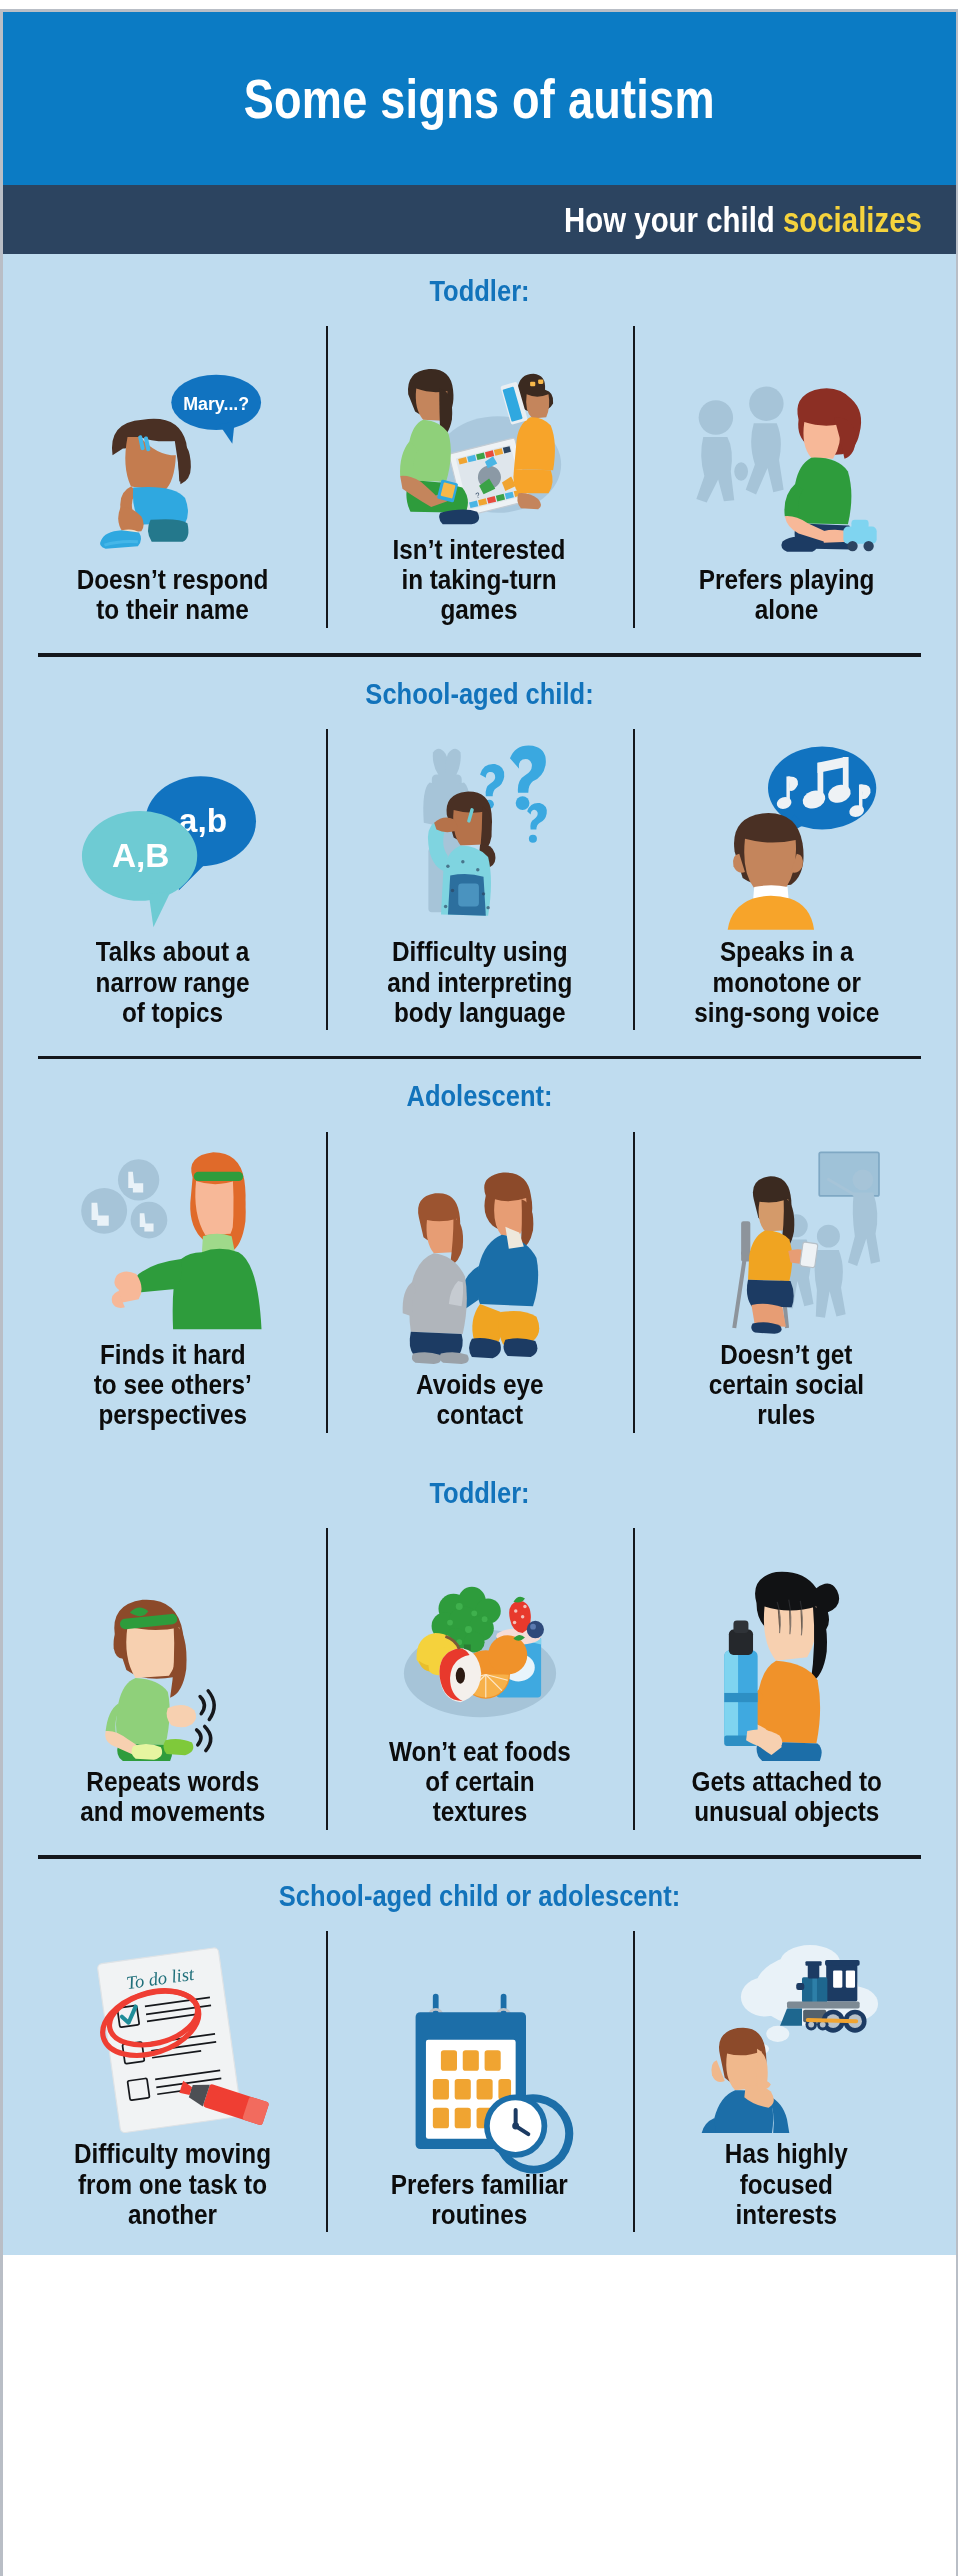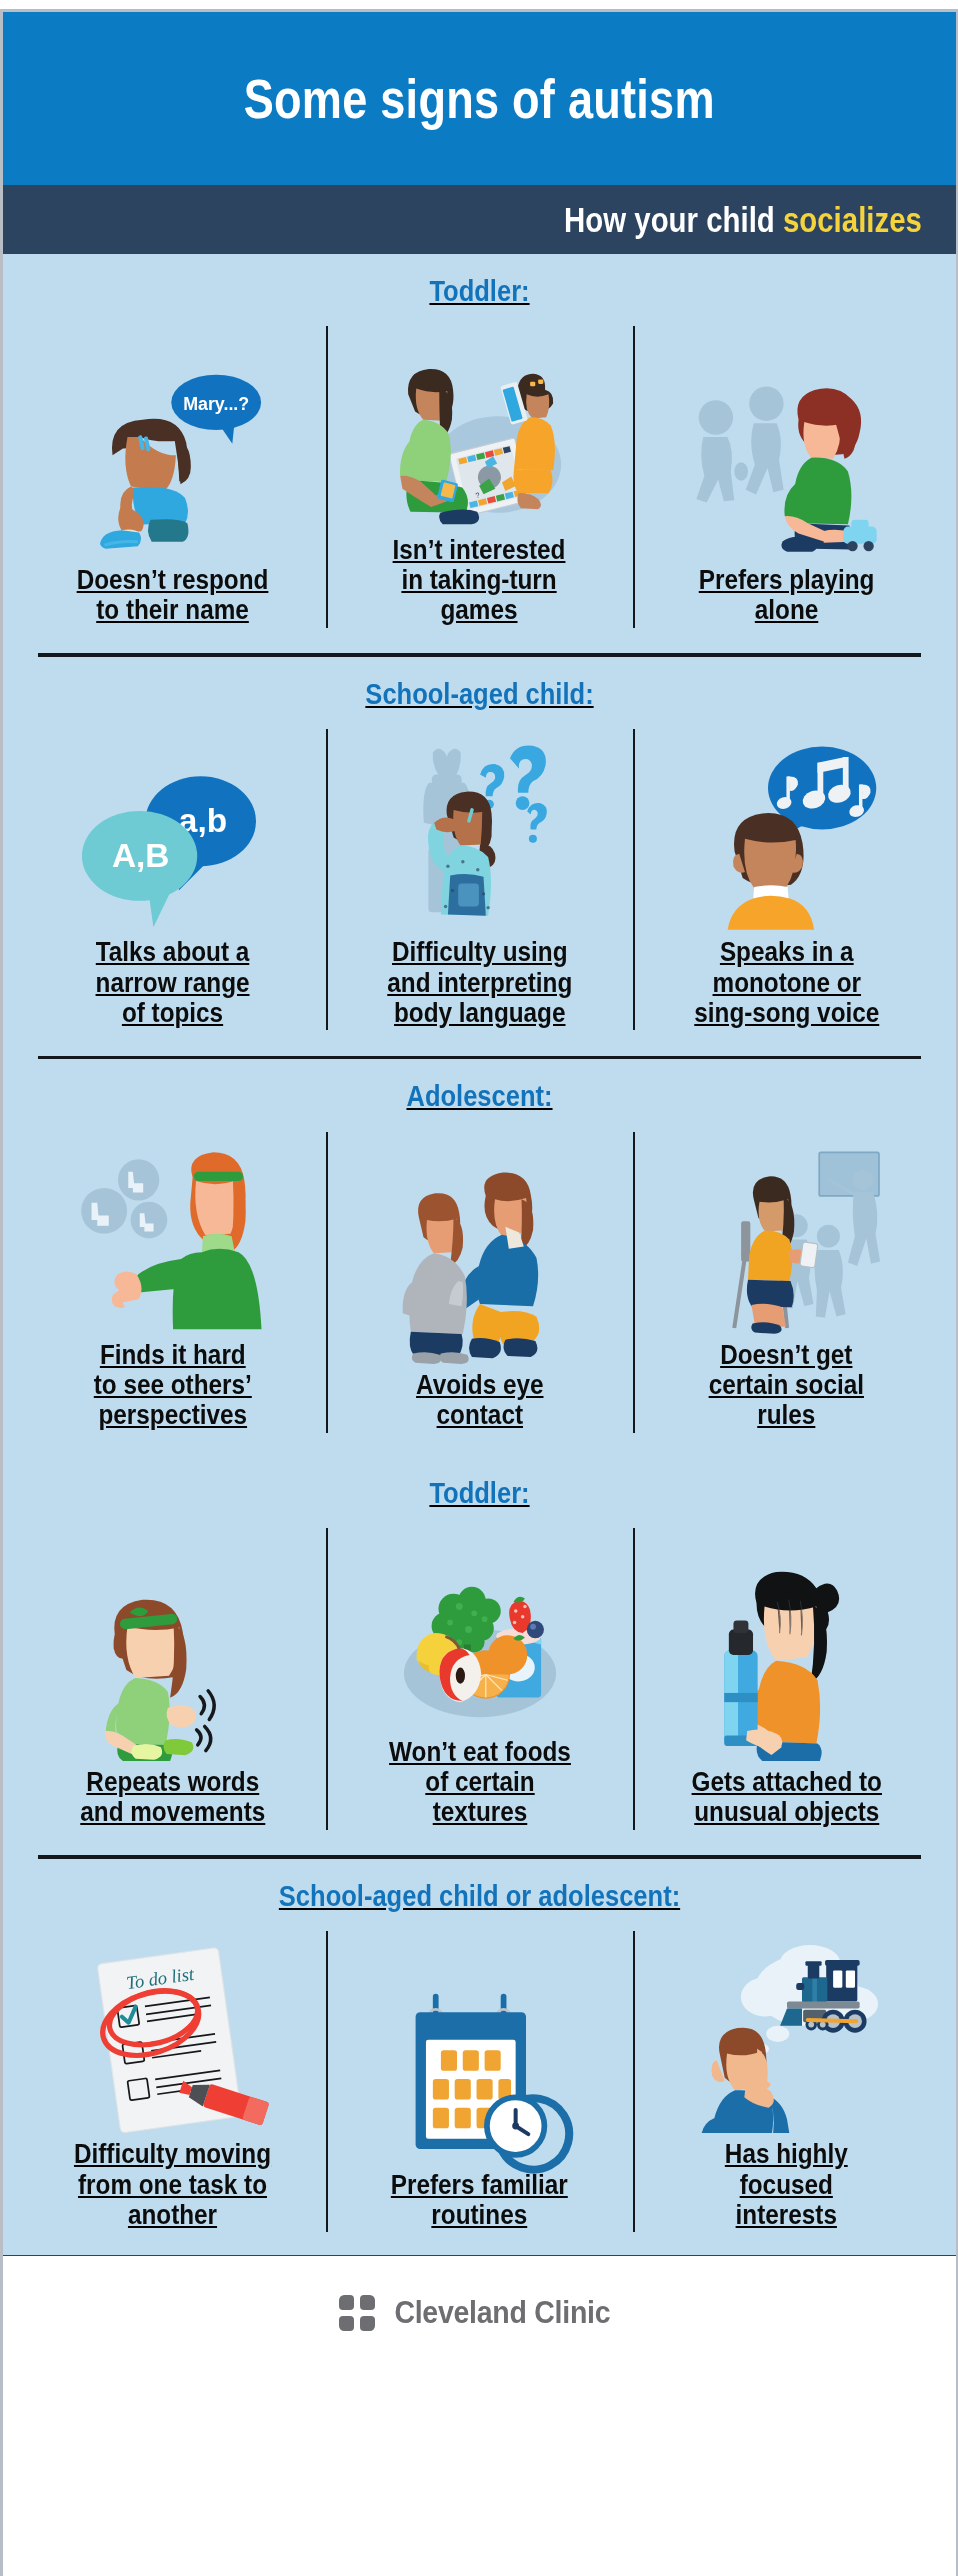--- a/index.html
+++ b/index.html
@@ -49,21 +49,21 @@
     font-size:35px;
     font-weight:bold;
     color:#ffffff;
     transform:scaleX(.84);
     transform-origin:center;
     white-space:nowrap;
   }
   .section-band .st .hl { color:#f5d33d; }
 
   
-  .panel { background:#bfdcef; padding:0 0 0 0;text-decoration:underline; }
+  .panel { background:#bfdcef; padding:0 0 0 0; }
 
   .age-label {
     text-align:center;
     color:#1273bb;
     font-size:29px;
     font-weight:bold;
     padding:21px 0 5.8px 0;
     transform:scaleX(.88);
   }
 
@@ -724,24 +724,15 @@
             <path d="M118 252 Q134 244 142 256 Q136 268 118 264 Z" fill="#f0b88c"></path>
           </svg>
         </div>
         <div class="caption">Has highly
 focused
 interests</div>
       </div>
     </div>
   </div>
 
-  <div class="footer">
-    <div class="cc-mark">
-      <i class="tl"></i>
-      <i class="tr"></i>
-      <i class="bl"></i>
-      <i class="br"></i>
-    </div>
-    <div class="cc-word">Cleveland Clinic</div>
-  </div>
 
 </div>
 
 
 </body></html>

